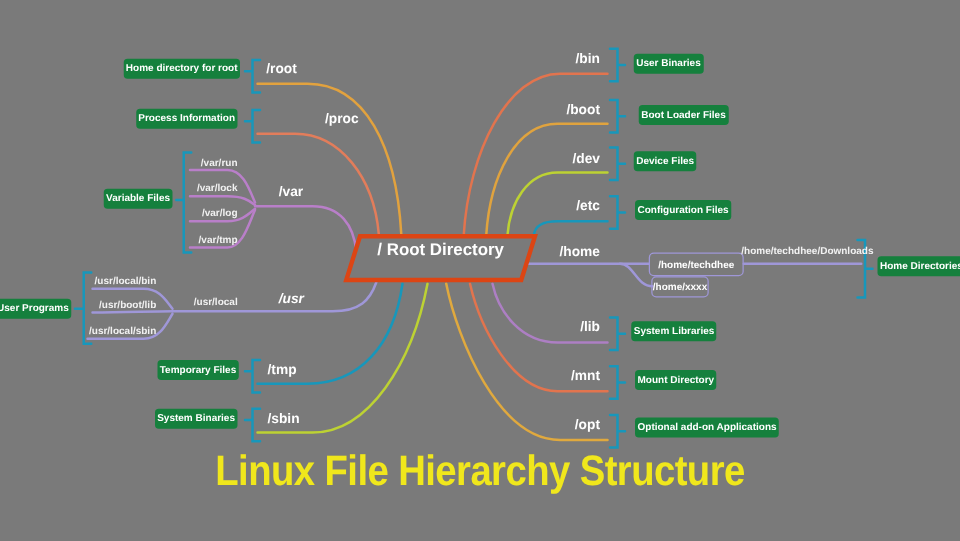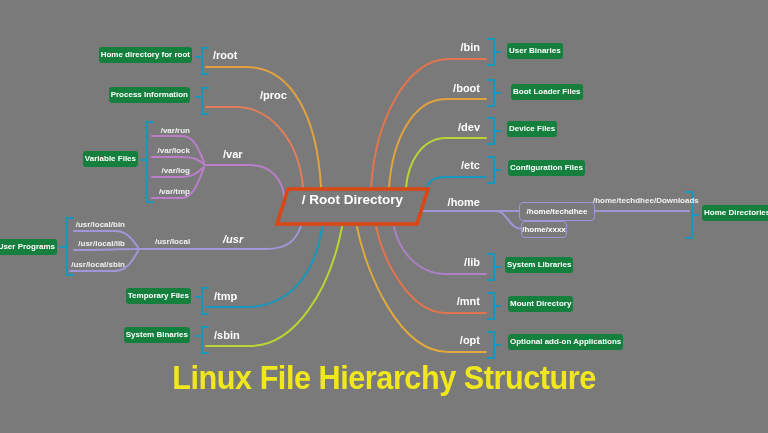--- a/index.html
+++ b/index.html
@@ -115,21 +115,21 @@
   <div class="dirlabel" style="left:223px;top:234px;font-style:italic;">/usr</div>
   <div class="dirlabel" style="left:214px;top:291px;">/tmp</div>
   <div class="dirlabel" style="left:214px;top:330px;">/sbin</div>
 
   <div class="sublabel r" style="right:578px;top:127px;">/var/run</div>
   <div class="sublabel r" style="right:578px;top:147px;">/var/lock</div>
   <div class="sublabel r" style="right:578px;top:167px;">/var/log</div>
   <div class="sublabel r" style="right:578px;top:188px;">/var/tmp</div>
 
   <div class="sublabel r" style="right:643px;top:221px;">/usr/local/bin</div>
-  <div class="sublabel r" style="right:643px;top:240px;">/usr/local/lib</div>
+  <div class="sublabel r" style="right:643px;top:240px;">/usr/boot/lib</div>
   <div class="sublabel r" style="right:643px;top:261px;">/usr/local/sbin</div>
   <div class="sublabel" style="left:155px;top:238px;">/usr/local</div>
 
   <div class="dirlabel r" style="right:288px;top:42px;text-align:right;">/bin</div>
   <div class="dirlabel r" style="right:288px;top:83px;">/boot</div>
   <div class="dirlabel r" style="right:288px;top:122px;">/dev</div>
   <div class="dirlabel r" style="right:288px;top:160px;">/etc</div>
   <div class="dirlabel r" style="right:288px;top:197px;">/home</div>
   <div class="dirlabel r" style="right:288px;top:257px;">/lib</div>
   <div class="dirlabel r" style="right:288px;top:296px;">/mnt</div>

